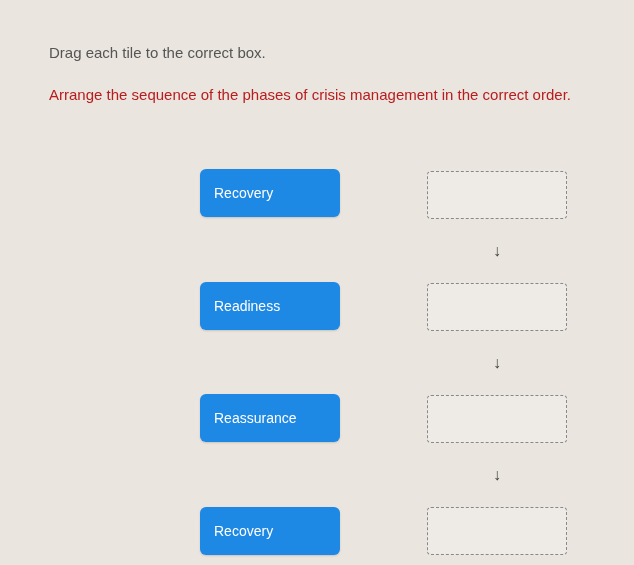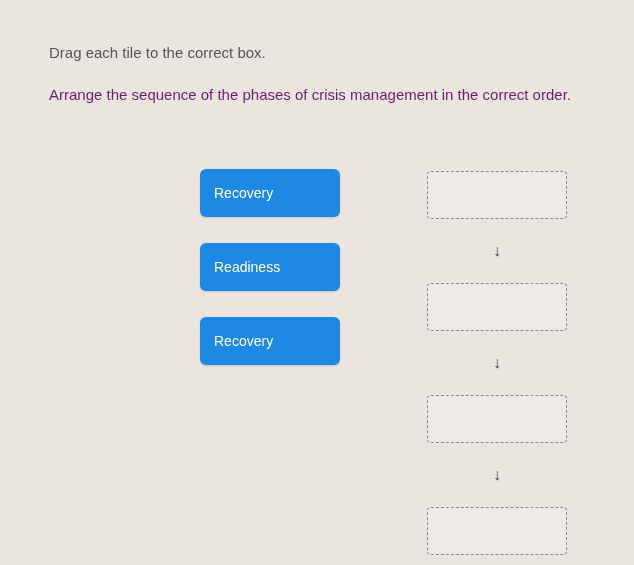--- a/index.html
+++ b/index.html
@@ -16,32 +16,33 @@
       color: #4a4a4a;
       overflow: hidden;
     }
     .instruction {
       font-size: 15px;
       color: #555;
       margin-bottom: 25px;
     }
     .question {
       font-size: 15px;
-      color: #701a75;
+      color: #b91c1c;
       margin-bottom: 50px;
     }
     .content-area {
       display: flex;
       gap: 55px;
       padding-left: 135px;
     }
     .tiles-column {
       display: flex;
       flex-direction: column;
       gap: 10px;
+      justify-content: space-between;
     }
     .tile {
       width: 140px;
       height: 48px;
       background: #1e88e5;
       color: #fff;
       border-radius: 6px;
       display: flex;
       align-items: center;
       padding-left: 14px;
@@ -72,20 +73,21 @@
 </head>
 <body>
 
 <div class="instruction">Drag each tile to the correct box.</div>
 <div class="question">Arrange the sequence of the phases of crisis management in the correct order.</div>
 
 <div class="content-area">
   <div class="tiles-column">
     <div class="tile">Recovery</div>
     <div class="tile">Readiness</div>
+    <div class="tile">Reassurance</div>
     <div class="tile">Recovery</div>
   </div>
 
   <div class="drop-column">
     <div class="drop-box"></div>
     <div class="arrow">↓</div>
     <div class="drop-box"></div>
     <div class="arrow">↓</div>
     <div class="drop-box"></div>
     <div class="arrow">↓</div>

